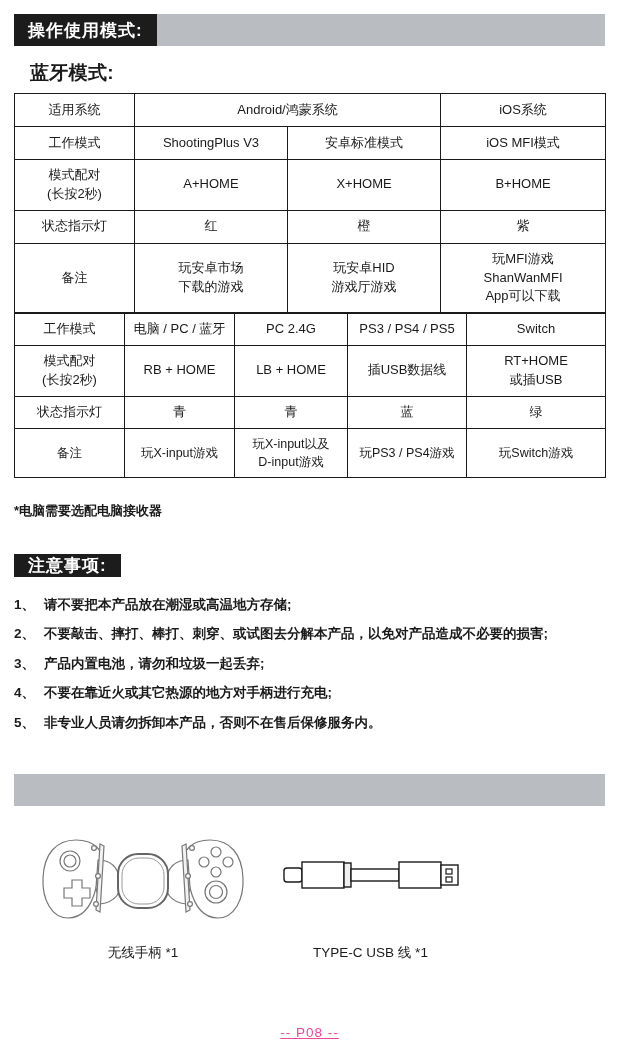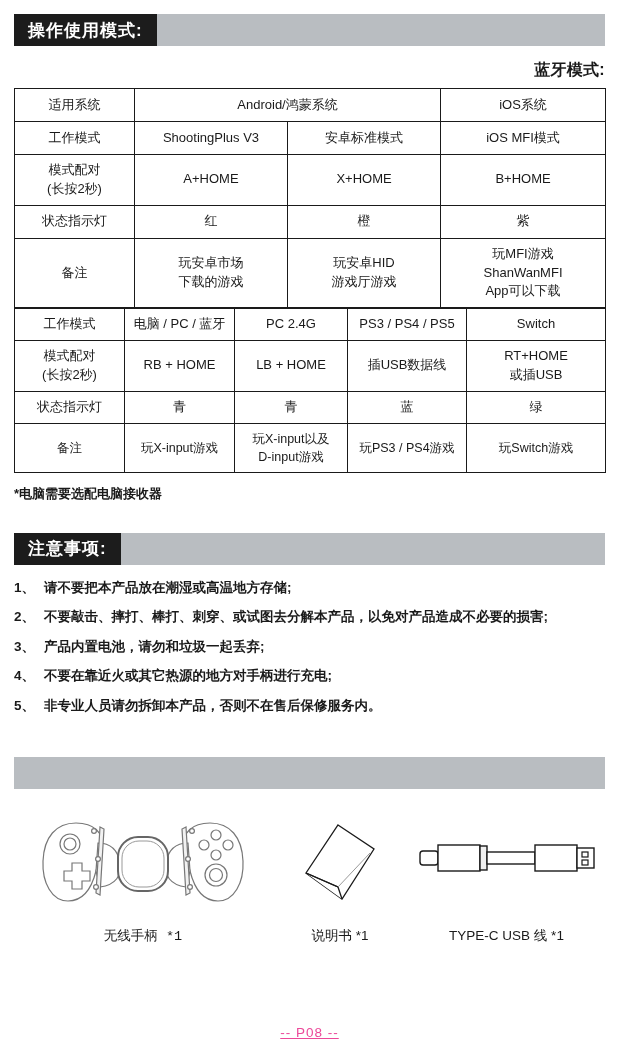--- a/index.html
+++ b/index.html
@@ -31,25 +31,24 @@
     padding: 0 14px;
     white-space: nowrap;
   }
   .bar .bar-fill {
     flex: 1;
     background: #b9bdc1;
   }
 
   
   .subhead {
-    font-size: 16px;
+    font-size: 19px;
     font-weight: 700;
     margin: 14px 14px 7px 30px;
     letter-spacing: .3px;
-    text-align: right;
   }
 
   
   table {
     border-collapse: collapse;
     width: calc(100% - 28px);
     margin: 0 14px;
     table-layout: fixed;
   }
   table td {
@@ -81,21 +80,21 @@
   .tbl-pc col.c4 { width: 139px; }
 
   .tbl-pc tr.r-mode td { height: 31px; }
   .tbl-pc tr.r-pair td { height: 45px; }
   .tbl-pc tr.r-led td { height: 31px; }
   .tbl-pc tr.r-note td { height: 46px; font-size: 12.5px; }
 
   .note-small {
     font-size: 13px;
     font-weight: 600;
-    margin: 12px 14px 0 14px;
+    margin: 24px 14px 0 14px;
   }
 
   
   .notices {
     margin: 14px 14px 0 14px;
   }
   .notice-item {
     font-size: 13.5px;
     line-height: 1.3;
     margin-bottom: 12px;
@@ -108,21 +107,21 @@
   
   .products {
     display: flex;
     margin: 26px 14px 0 14px;
   }
   .product {
     display: flex;
     flex-direction: column;
     align-items: center;
   }
-  .product.p-gamepad { width: 258px; font-family: Liberation Mono, monospace; }
+  .product.p-gamepad { width: 258px; }
   .product.p-manual  { width: 136px; }
   .product.p-cable   { width: 197px; }
   .product .art {
     height: 96px;
     display: flex;
     align-items: center;
     justify-content: center;
   }
   .product .cap {
     font-size: 13.5px;
@@ -230,21 +229,21 @@
         <td>玩X-input游戏</td>
         <td>玩X-input以及<br>D-input游戏</td>
         <td>玩PS3 / PS4游戏</td>
         <td>玩Switch游戏</td>
       </tr>
     </tbody>
   </table>
 
   <div class="note-small">*电脑需要选配电脑接收器</div>
 
-  <div class="bar" style="margin-top:30px;">
+  <div class="bar" style="margin-top:30px;align-items:center;">
     <div class="bar-label">注意事项:</div>
     <div class="bar-fill"></div>
   </div>
 
   <div class="notices">
     <div class="notice-item">
       <span class="idx">1、</span>
       <span>请不要把本产品放在潮湿或高温地方存储;</span>
     </div>
     <div class="notice-item">
@@ -306,31 +305,20 @@
           <circle cx="64" cy="42" r="2.4" fill="#fff"></circle>
           <circle cx="62" cy="70" r="2.4" fill="#fff"></circle>
           <circle cx="158" cy="14" r="2.4" fill="#fff"></circle>
           <circle cx="154" cy="42" r="2.4" fill="#fff"></circle>
           <circle cx="156" cy="70" r="2.4" fill="#fff"></circle>
         </svg>
       </div>
       <div class="cap">无线手柄 *1</div>
     </div>
 
-    <div class="product p-manual">
-      <div class="art">
-        <svg width="80" height="84" viewBox="0 0 80 84" fill="none" stroke="#1a1a1a" stroke-width="1.3">
-          <path d="M38 4 L74 28 L42 78 L6 52 Z" fill="#fff"></path>
-          <path d="M6 52 L38 66 L42 78" fill="#fff"></path>
-          <path d="M6 52 L38 66"></path>
-          <path d="M38 66 L70 32" stroke="#9a9a9a" stroke-width="1"></path>
-        </svg>
-      </div>
-      <div class="cap">说明书 *1</div>
-    </div>
 
     <div class="product p-cable">
       <div class="art">
         <svg width="178" height="60" viewBox="0 0 178 60" fill="none" stroke="#1a1a1a" stroke-width="1.4">
 
           <rect x="2" y="18" width="18" height="14" rx="3" fill="#fff"></rect>
 
           <rect x="20" y="12" width="42" height="26" fill="#fff"></rect>
           <rect x="62" y="13" width="7" height="24" fill="#f0f0f0"></rect>
 

